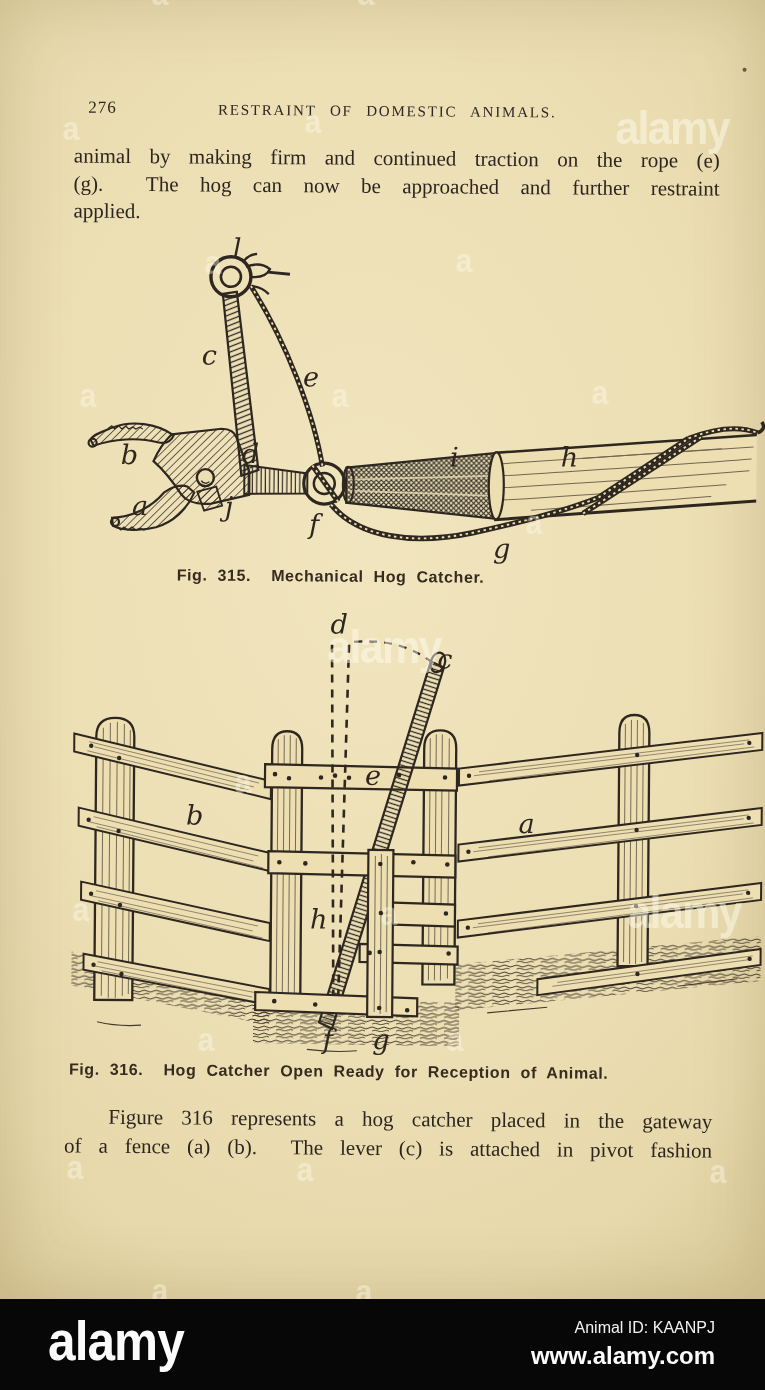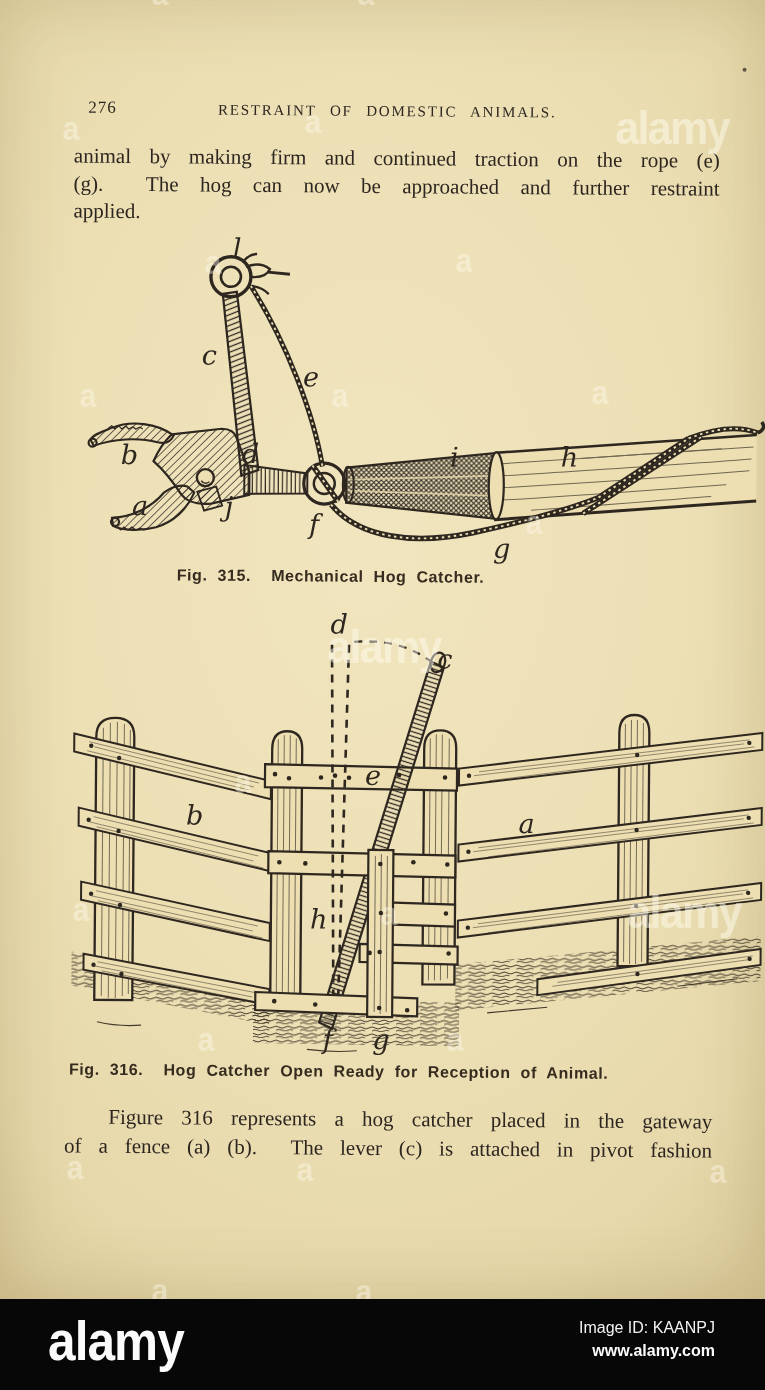--- a/index.html
+++ b/index.html
@@ -37,21 +37,21 @@
     color:rgba(255,252,240,.40); }
   .wm-a { font-size:33px; }
   .wm-logo { font-size:47px; letter-spacing:-2px; color:rgba(255,252,240,.48); }
   .speck { position:absolute; width:4px; height:4px; border-radius:50%; background:#4a4237; opacity:.85; }
   .footer { position:absolute; left:0; bottom:0; width:765px; height:91px; background:#070707;
     font-family:"Liberation Sans", sans-serif; color:#fbfbfb; z-index:6; }
   .f-logo { position:absolute; left:48px; top:10px; font-size:55px; font-weight:700;
     letter-spacing:-1px; transform:scaleX(.9); transform-origin:left center; }
   .f-right { position:absolute; right:50px; top:20px; text-align:right; }
   .f-id { font-size:16px; font-weight:400; color:#f2f2f2; }
-  .f-url { font-size:16px; font-weight:700; margin-top:5px; }
+  .f-url { font-size:24px; font-weight:700; margin-top:5px; }
 </style>
 </head>
 <body>
 
 <div class="paper"></div>
 
 <div class="scan">
 
   <div class="pgnum">276</div>
   <div class="ptitle">RESTRAINT OF DOMESTIC ANIMALS.</div>
@@ -333,16 +333,16 @@
     <span class="wm wm-a" style="left: 160px; top: 1291px;">a</span>
     <span class="wm wm-a" style="left: 364px; top: 1292px;">a</span>
     <span class="wm wm-logo" style="left: 672px; top: 127px;">alamy</span>
     <span class="wm wm-logo" style="left: 384px; top: 646px;">alamy</span>
     <span class="wm wm-logo" style="left: 684px; top: 911px;">alamy</span>
   </div>
 
 <div class="footer">
   <div class="f-logo">alamy</div>
   <div class="f-right">
-    <div class="f-id">Image ID: KAANPJ</div>
+    <div class="f-id">Animal ID: KAANPJ</div>
     <div class="f-url">www.alamy.com</div>
   </div>
 </div>
 
 </body></html>

